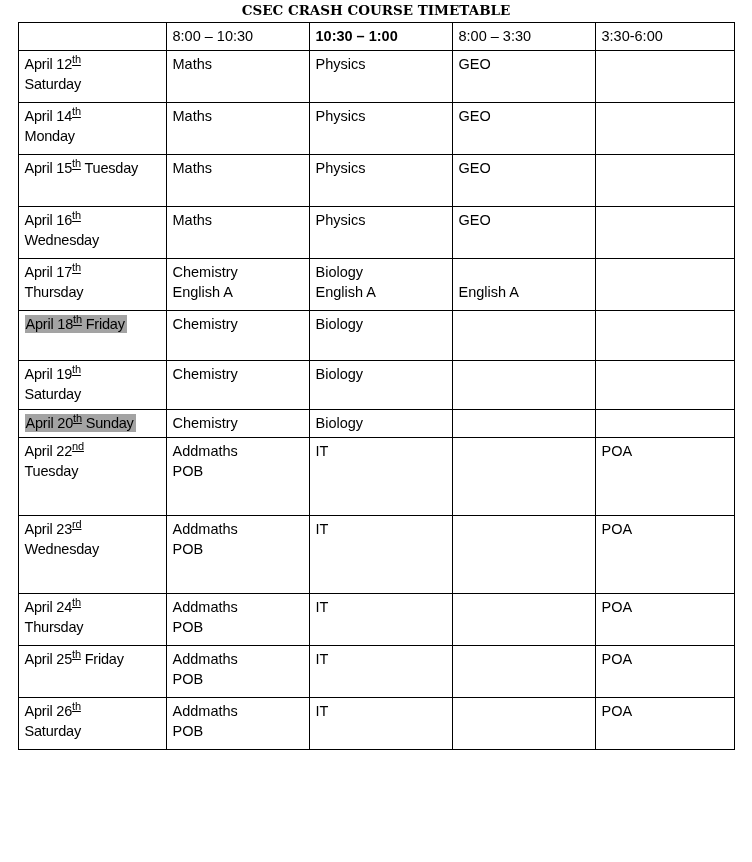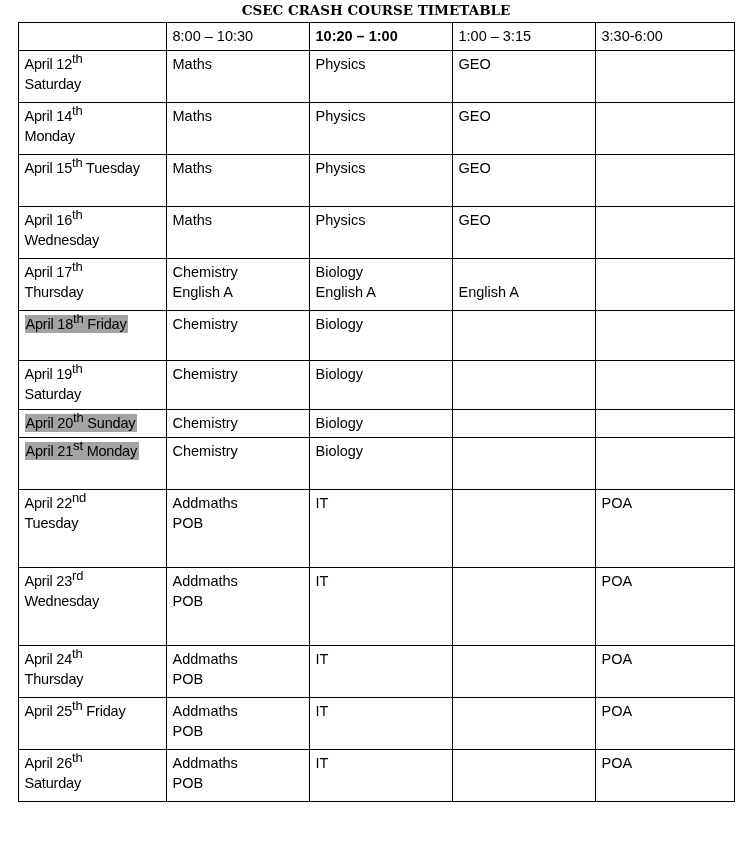--- a/index.html
+++ b/index.html
@@ -71,23 +71,24 @@
     letter-spacing: -0.2px;
   }
   td.day .hl {
     background: #a3a3a3;
     padding: 1px 2px 1px 1px;
     display: inline;
     box-decoration-break: clone;
     -webkit-box-decoration-break: clone;
   }
   td.day sup {
-    font-size: 13px;
+    font-size: 11px;
     vertical-align: super;
     line-height: 0;
+    text-decoration: underline;
   }
   .subj-line { display: block; }
   td.sess {
     font-size: 14.5px;
     padding-top: 5px;
   }
 </style>
 </head>
 <body>
 
@@ -100,22 +101,22 @@
       <col class="c-day">
       <col class="c-s1">
       <col class="c-s2">
       <col class="c-s3">
       <col class="c-s4">
     </colgroup>
     <thead>
       <tr>
           <td></td>
           <td>8:00 – 10:30</td>
-          <td class="bold-slot">10:20 – 1:00</td>
-          <td>1:00 – 3:15</td>
+          <td class="bold-slot">10:30 – 1:00</td>
+          <td>8:00 – 3:30</td>
           <td>3:30-6:00</td>
         </tr>
     </thead>
     <tbody>
         <tr style="height: 52px;">
           <td class="day">
             <span class="subj-line"><span>April 12<sup>th</sup></span></span>
             <span class="subj-line"><span>Saturday</span></span>
           </td>
           <td class="sess">
@@ -222,31 +223,20 @@
           <td class="day"><span class="hl">April 20<sup>th</sup> Sunday</span></td>
           <td class="sess">
             <span class="subj-line">Chemistry</span>
           </td>
           <td class="sess">
             <span class="subj-line">Biology</span>
           </td>
           <td class="sess"></td>
           <td class="sess"></td>
         </tr>
-        <tr style="height: 52px;">
-          <td class="day"><span class="hl">April 21<sup>st</sup> Monday</span></td>
-          <td class="sess">
-            <span class="subj-line">Chemistry</span>
-          </td>
-          <td class="sess">
-            <span class="subj-line">Biology</span>
-          </td>
-          <td class="sess"></td>
-          <td class="sess"></td>
-        </tr>
         <tr style="height: 78px;">
           <td class="day">
             <span class="subj-line"><span>April 22<sup>nd</sup></span></span>
             <span class="subj-line"><span>Tuesday</span></span>
           </td>
           <td class="sess">
             <span class="subj-line">Addmaths</span>
             <span class="subj-line">POB</span>
           </td>
           <td class="sess">

